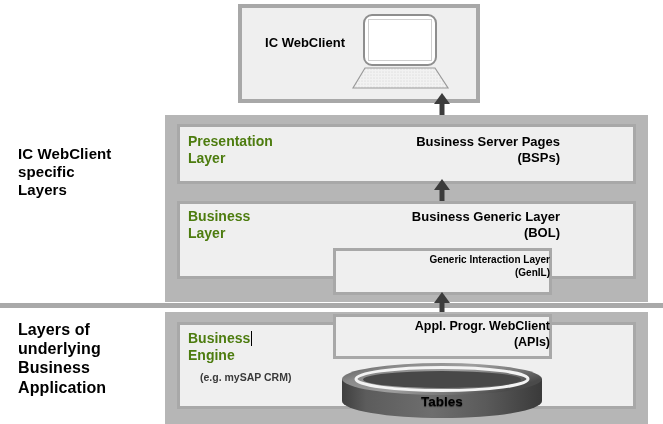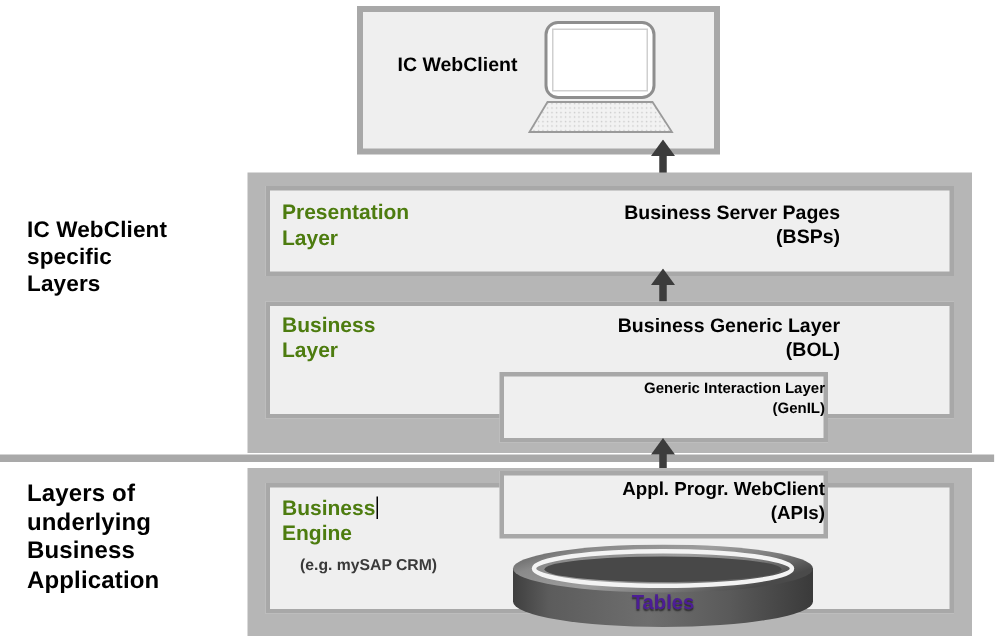--- a/index.html
+++ b/index.html
@@ -102,21 +102,21 @@
     border: 1px solid #cfcfcf;
     box-sizing: border-box;
   }
 
   
   .db {
     position: absolute;
   }
   .db-label {
     position: absolute;
-    color: #4c1d95;
+    color: #000000;
     font-weight: bold;
     text-align: center;
     text-shadow: 0 1px 1px rgba(0,0,0,.55);
   }
 </style>
 </head>
 <body>
 
 <div id="canvas">
 

